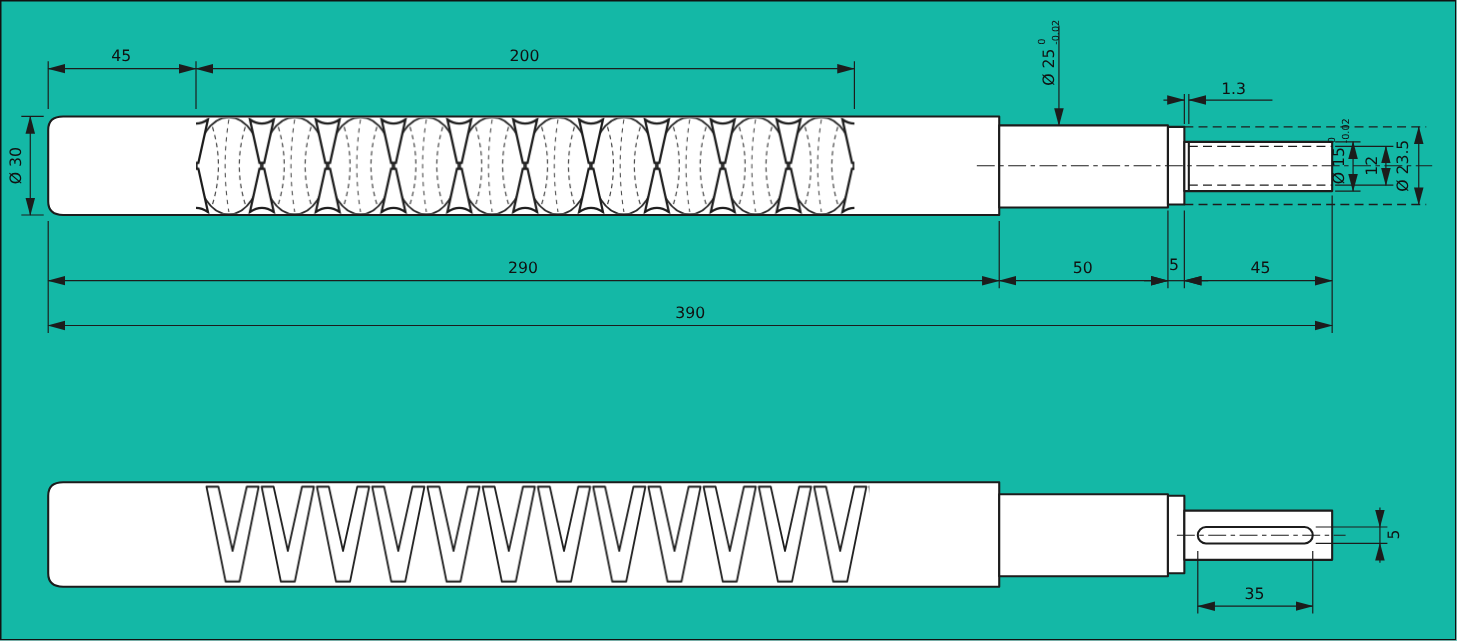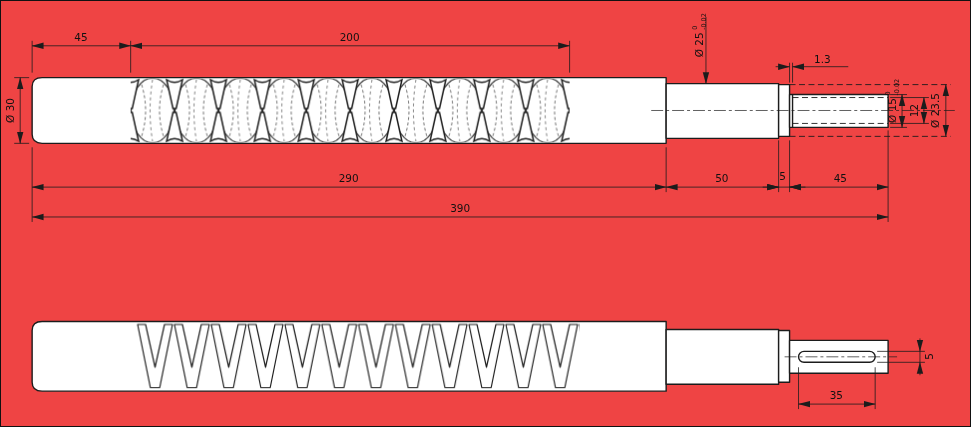--- a/index.html
+++ b/index.html
@@ -1,16 +1,16 @@
 <!DOCTYPE html>
 <html><head>
 <meta charset="utf-8">
 <style>
   html,body{margin:0;padding:0;background:#ffffff}
-  .canvas{width:971px;height:427px;box-sizing:border-box;border:1px solid #111;background:#ef4444;overflow:hidden}
+  .canvas{width:971px;height:427px;box-sizing:border-box;border:1px solid #111;background:#14b8a6;overflow:hidden}
   svg{display:block}
   .o{fill:none;stroke:#1c1c1c;stroke-width:1.4;stroke-linejoin:round}
   .fw{fill:#ffffff;stroke:#1c1c1c;stroke-width:1.4;stroke-linejoin:round}
   .d{fill:none;stroke:#1c1c1c;stroke-width:0.9;stroke-dasharray:6 3.5}
   .cl{fill:none;stroke:#1c1c1c;stroke-width:0.7;stroke-dasharray:12 3 3 3}
   .dl{fill:none;stroke:#1c1c1c;stroke-width:0.8}
   .dim{font-family:"DejaVu Sans",sans-serif;font-size:10.5px;fill:#111}
   .tol{font-size:6.5px}
 </style>
 </head>

